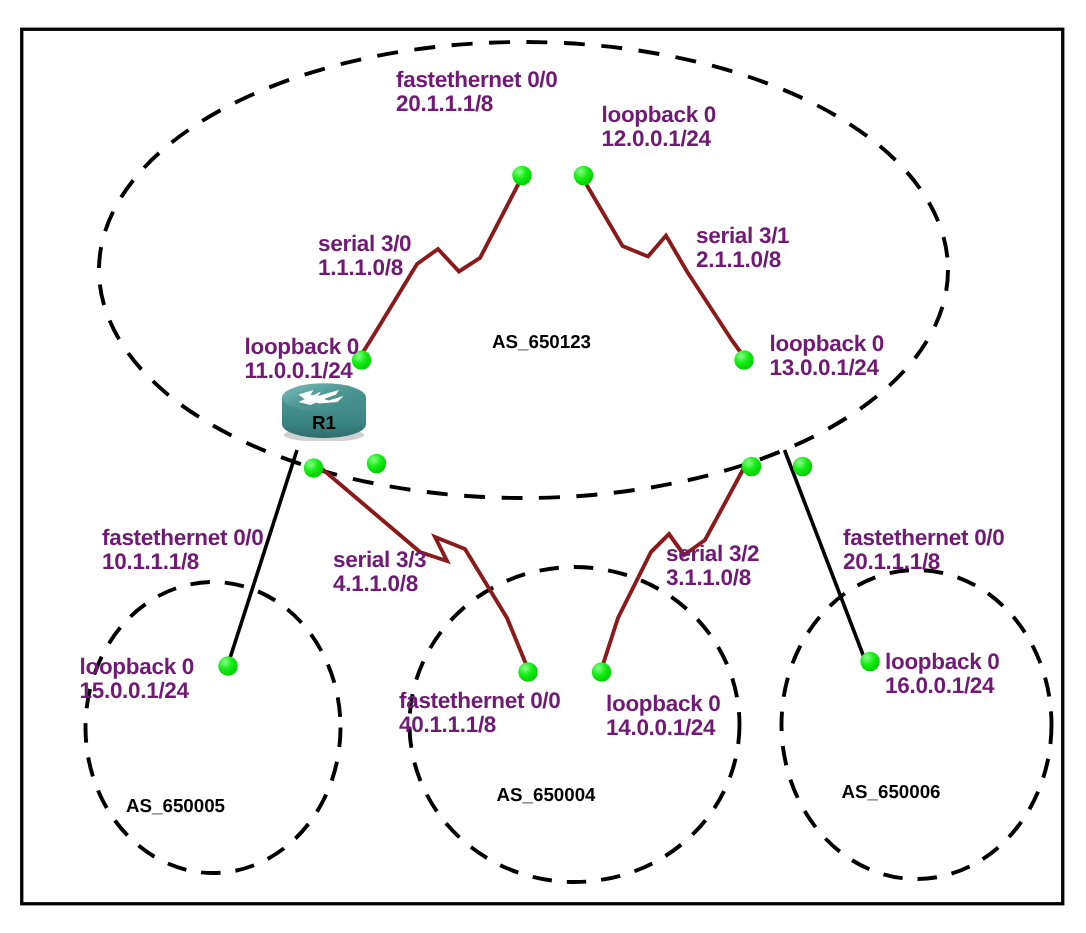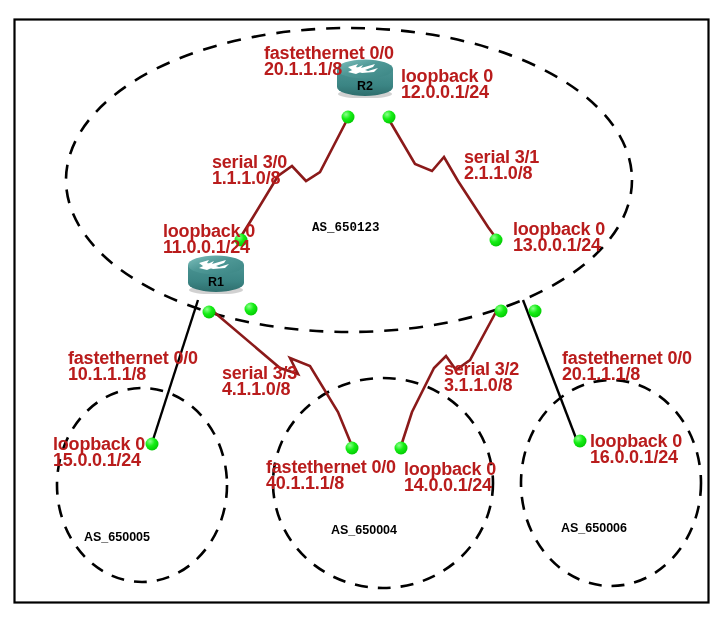--- a/index.html
+++ b/index.html
@@ -19,22 +19,22 @@
     position: absolute;
     left: 0;
     top: 0;
     width: 724px;
     height: 622px;
   }
   .lbl {
     position: absolute;
     font-family: "Liberation Sans", sans-serif;
     font-weight: bold;
-    font-size: 18px;
-    color: #b91c1c;
+    font-size: 15px;
+    color: #701a75;
     line-height: 15px;
     white-space: nowrap;
     letter-spacing: -0.2px;
   }
   .lbl.l2 { line-height: 15.5px; }
   .as-lbl {
     position: absolute;
     font-family: "Liberation Sans", sans-serif;
     font-weight: bold;
     font-size: 12.5px;
@@ -130,32 +130,20 @@
       <ellipse cx="251" cy="309" rx="6.5" ry="6.5" fill="url(#dotGrad)"></ellipse>
       <ellipse cx="501" cy="311" rx="6.5" ry="6.5" fill="url(#dotGrad)"></ellipse>
       <ellipse cx="535" cy="311" rx="6.5" ry="6.5" fill="url(#dotGrad)"></ellipse>
       <ellipse cx="152" cy="444" rx="6.5" ry="6.5" fill="url(#dotGrad)"></ellipse>
       <ellipse cx="352" cy="448" rx="6.5" ry="6.5" fill="url(#dotGrad)"></ellipse>
       <ellipse cx="401" cy="448" rx="6.5" ry="6.5" fill="url(#dotGrad)"></ellipse>
       <ellipse cx="580" cy="441" rx="6.5" ry="6.5" fill="url(#dotGrad)"></ellipse>
     </g>
   </svg>
 
-  <div class="router" id="router-r2" style="left:334px; top:58px;">
-    <svg width="62" height="40" viewBox="0 0 62 40" xmlns="http://www.w3.org/2000/svg">
-      <ellipse cx="31" cy="36" rx="27" ry="4.5" fill="#000000" opacity="0.18"></ellipse>
-      <path d="M3 11 L3 29 A28 9 0 0 0 59 29 L59 11 Z" fill="url(#routerBodyGrad)"></path>
-      <ellipse cx="31" cy="11" rx="28" ry="9.5" fill="url(#routerTopGrad)"></ellipse>
-      <g fill="#ffffff">
-        <path d="M14 14 L29 7 L27 10 L41 6 L39 9 L31 12 L22 16 Z"></path>
-        <path d="M14 9 L24 6 L22 9 L34 13 L44 10 L40 14 L28 15 L18 12 Z"></path>
-      </g>
-    </svg>
-    <div class="rname">R2</div>
-  </div>
 
   <div class="router" id="router-r1" style="left:185px; top:254px;">
     <svg width="62" height="40" viewBox="0 0 62 40" xmlns="http://www.w3.org/2000/svg">
       <ellipse cx="31" cy="36" rx="27" ry="4.5" fill="#000000" opacity="0.18"></ellipse>
       <path d="M3 11 L3 29 A28 9 0 0 0 59 29 L59 11 Z" fill="url(#routerBodyGrad)"></path>
       <ellipse cx="31" cy="11" rx="28" ry="9.5" fill="url(#routerTopGrad)"></ellipse>
       <g fill="#ffffff">
         <path d="M14 14 L29 7 L27 10 L41 6 L39 9 L31 12 L22 16 Z"></path>
         <path d="M14 9 L24 6 L22 9 L34 13 L44 10 L40 14 L28 15 L18 12 Z"></path>
       </g>
@@ -218,18 +206,18 @@
   </div>
   <div class="lbl l2" style="left:222px; top:366px;">
     <div>serial 3/3</div>
     <div>4.1.1.0/8</div>
   </div>
   <div class="lbl l2" style="left:444px; top:362px;">
     <div>serial 3/2</div>
     <div>3.1.1.0/8</div>
   </div>
 
-  <div class="as-lbl" style="left:312px; top:221px;font-family:Liberation Mono, monospace;">AS_650123</div>
+  <div class="as-lbl" style="left:328px; top:221px;">AS_650123</div>
   <div class="as-lbl" style="left:84px; top:530px;">AS_650005</div>
   <div class="as-lbl" style="left:331px; top:523px;">AS_650004</div>
   <div class="as-lbl" style="left:561px; top:521px;">AS_650006</div>
 
 </div>
 
 </body></html>

